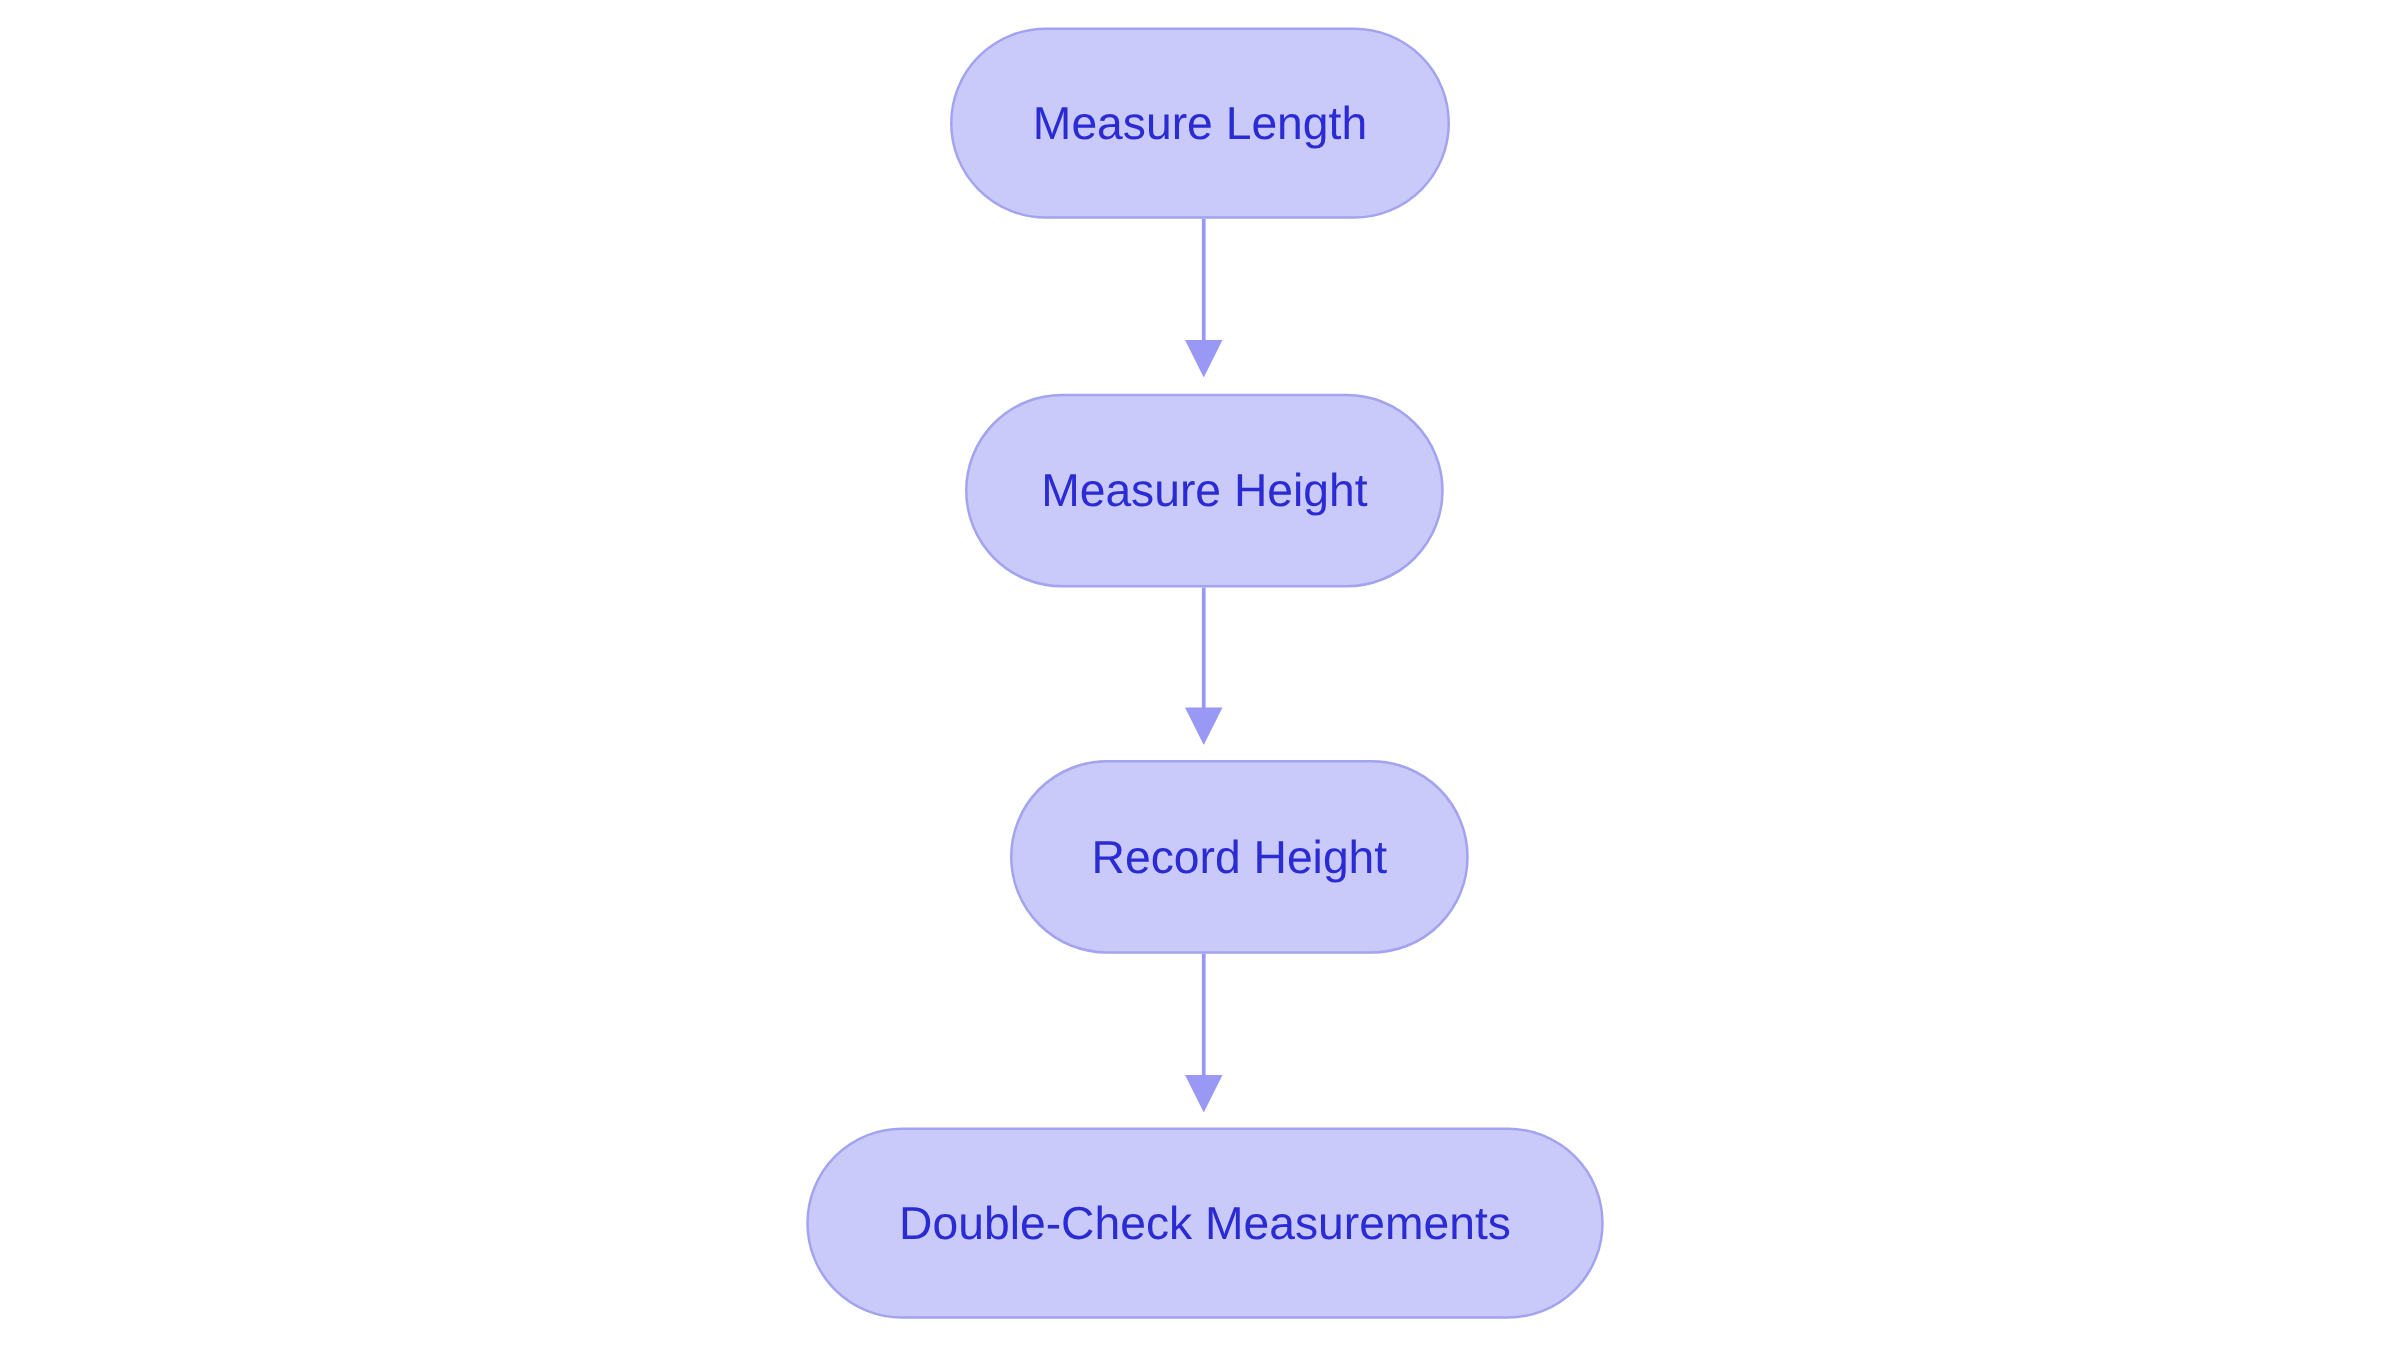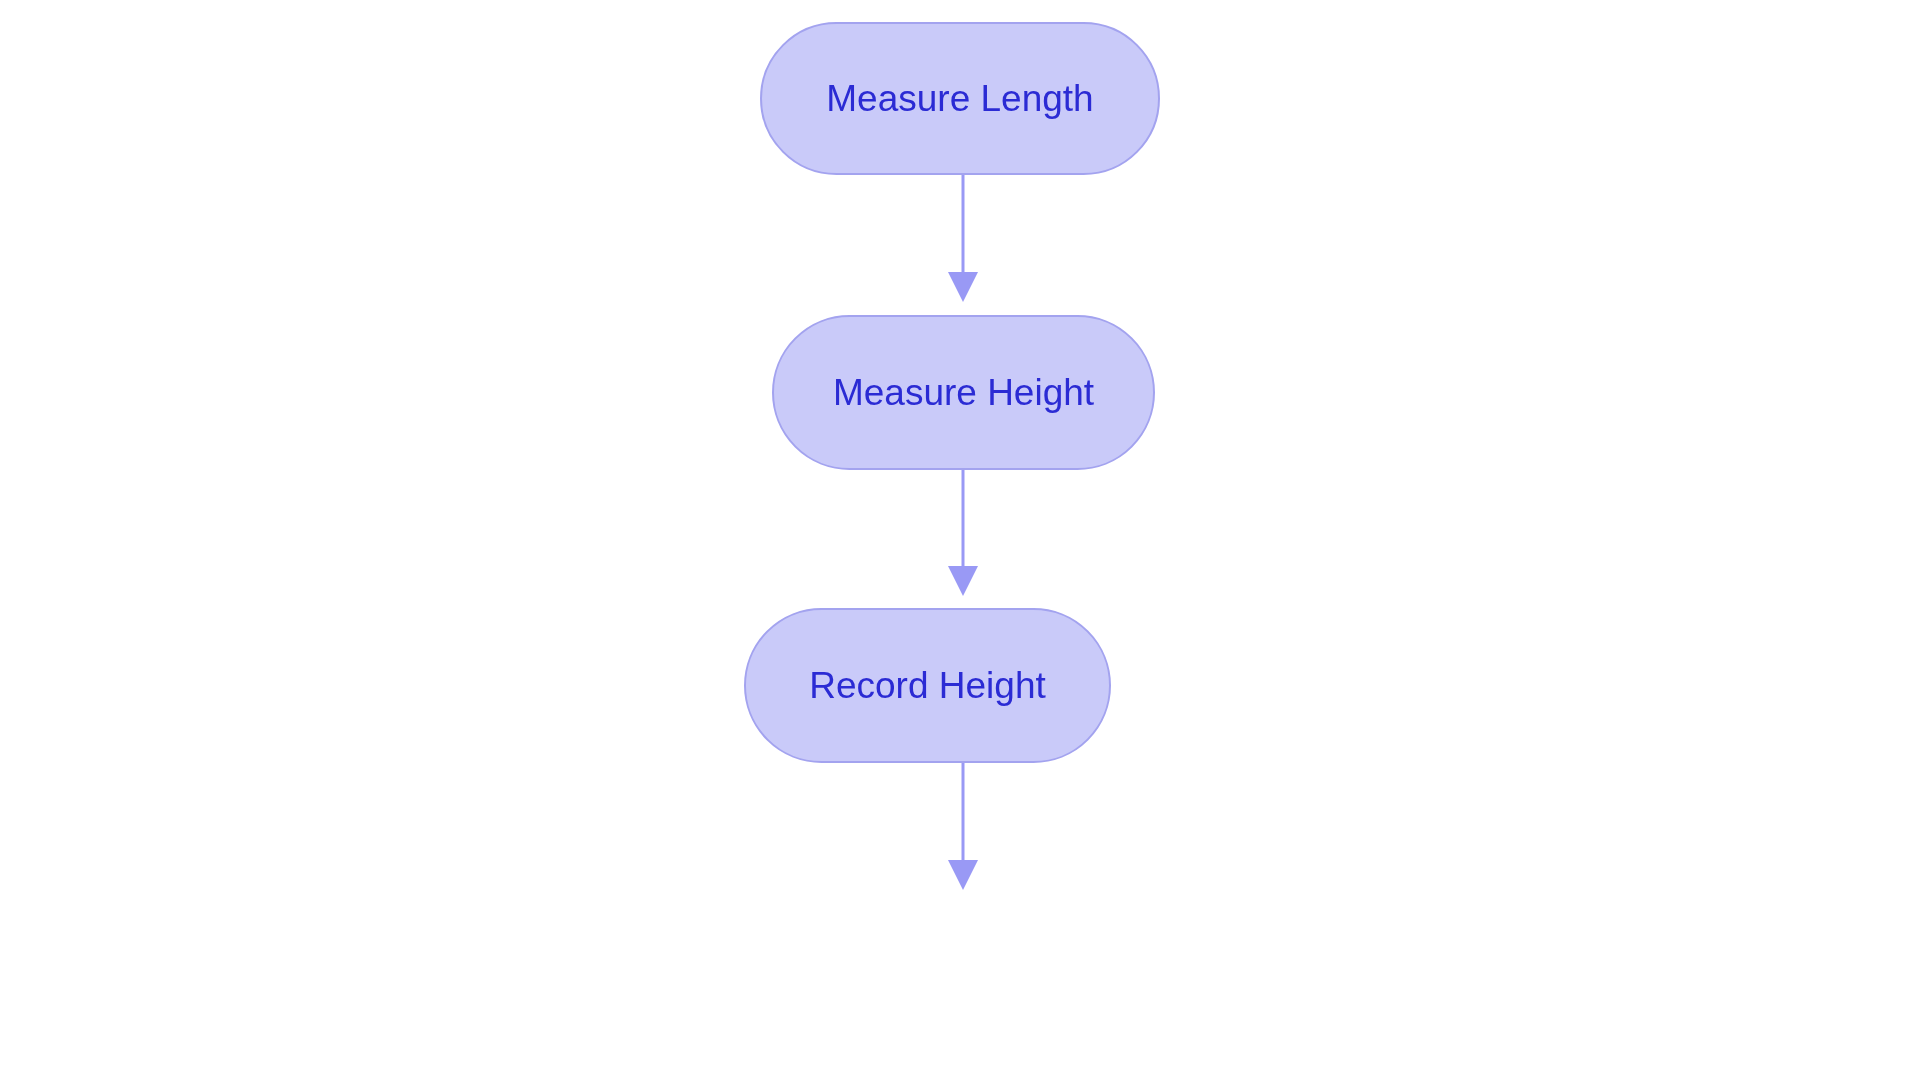--- a/index.html
+++ b/index.html
@@ -47,21 +47,21 @@
 
   #node-measure-length {
     left: 760px;  top: 22px;
     width: 400px; height: 153px;
   }
   #node-measure-width {
     left: 772px;  top: 315px;
     width: 383px; height: 155px;
   }
   #node-record-height {
-    left: 744px;  top: 608px;
+    left: 808px;  top: 608px;
     width: 367px; height: 155px;
   }
   #node-double-check {
     left: 645px;  top: 902px;
     width: 638px; height: 153px;
   }
 
   
   .connector {
     position: absolute;
@@ -109,14 +109,17 @@
   </div>
 
   <div class="node" id="node-measure-width">
     <span class="node-label">Measure Height</span>
   </div>
 
   <div class="node" id="node-record-height">
     <span class="node-label">Record Height</span>
   </div>
 
+  <div class="node" id="node-double-check">
+    <span class="node-label">Double-Check Measurements</span>
+  </div>
 
 </div>
 
 </body></html>

